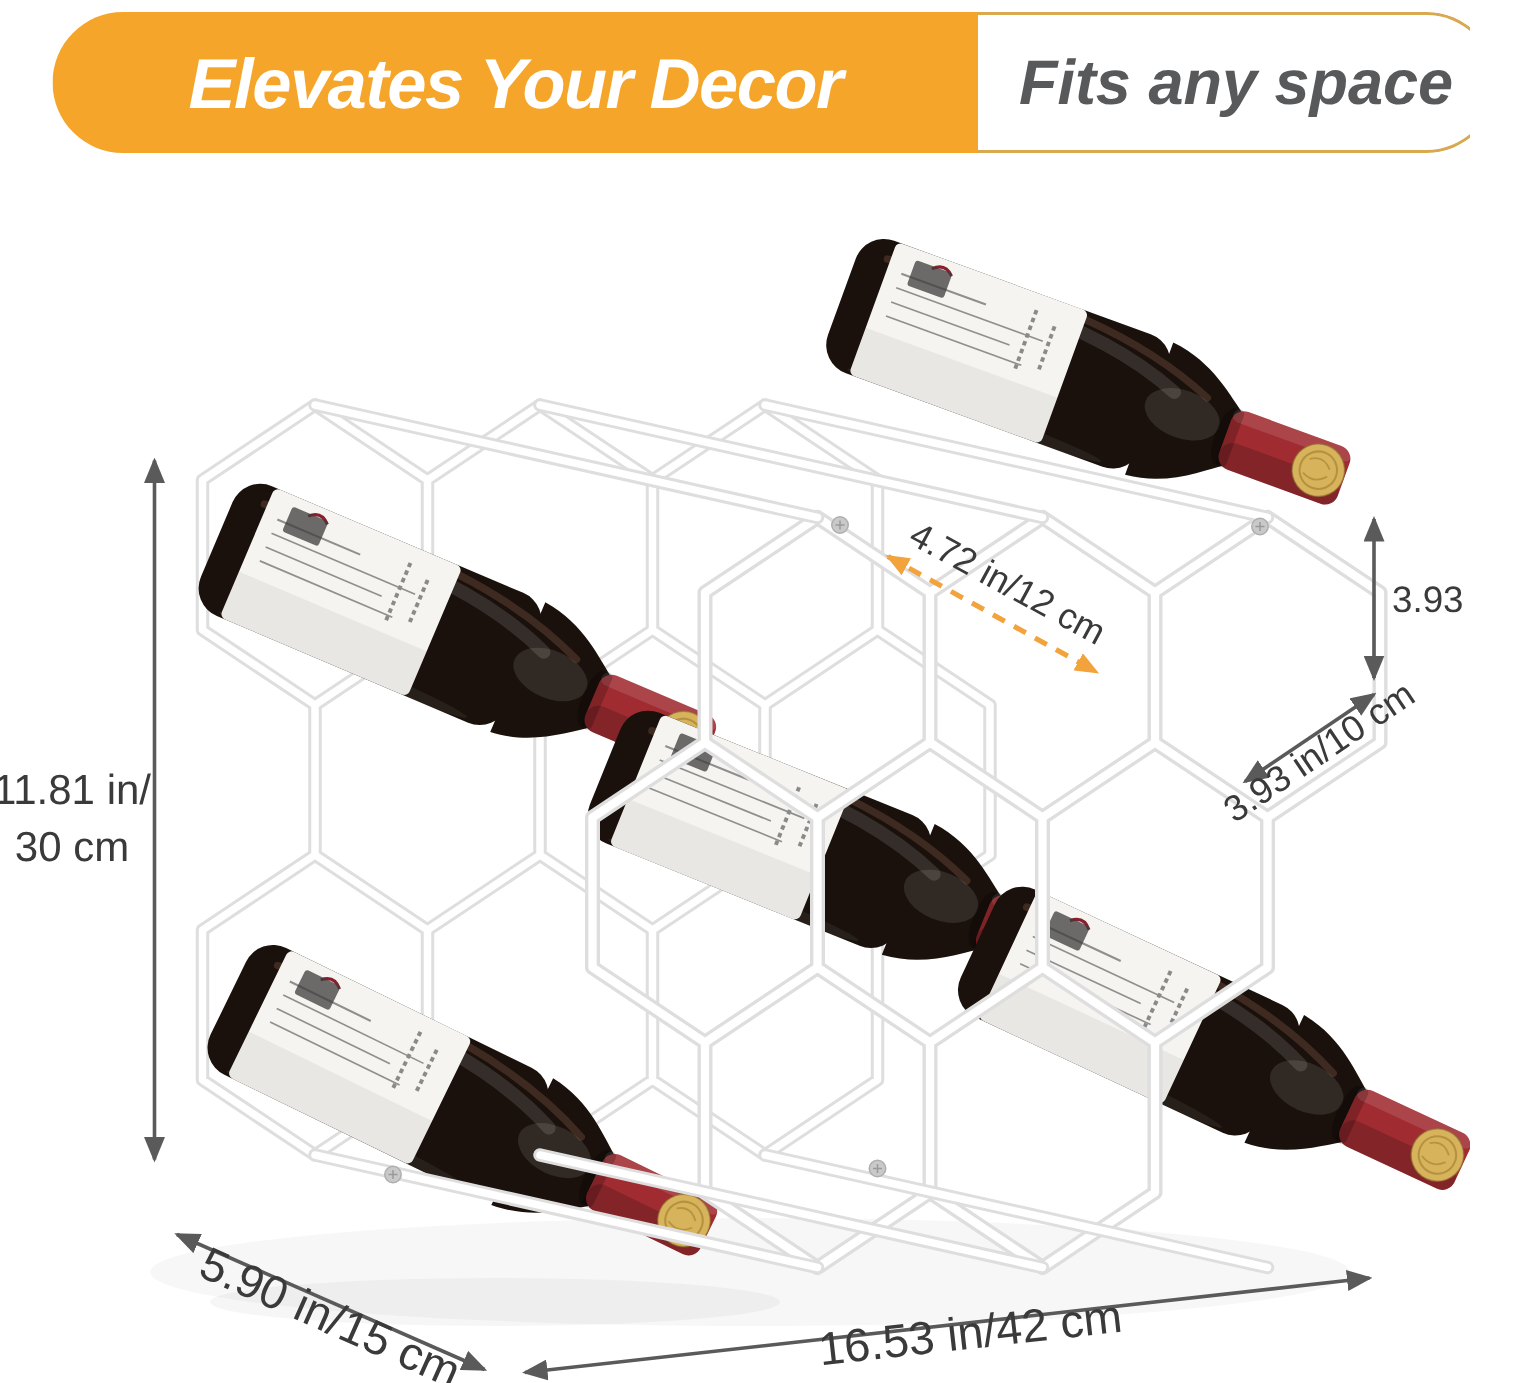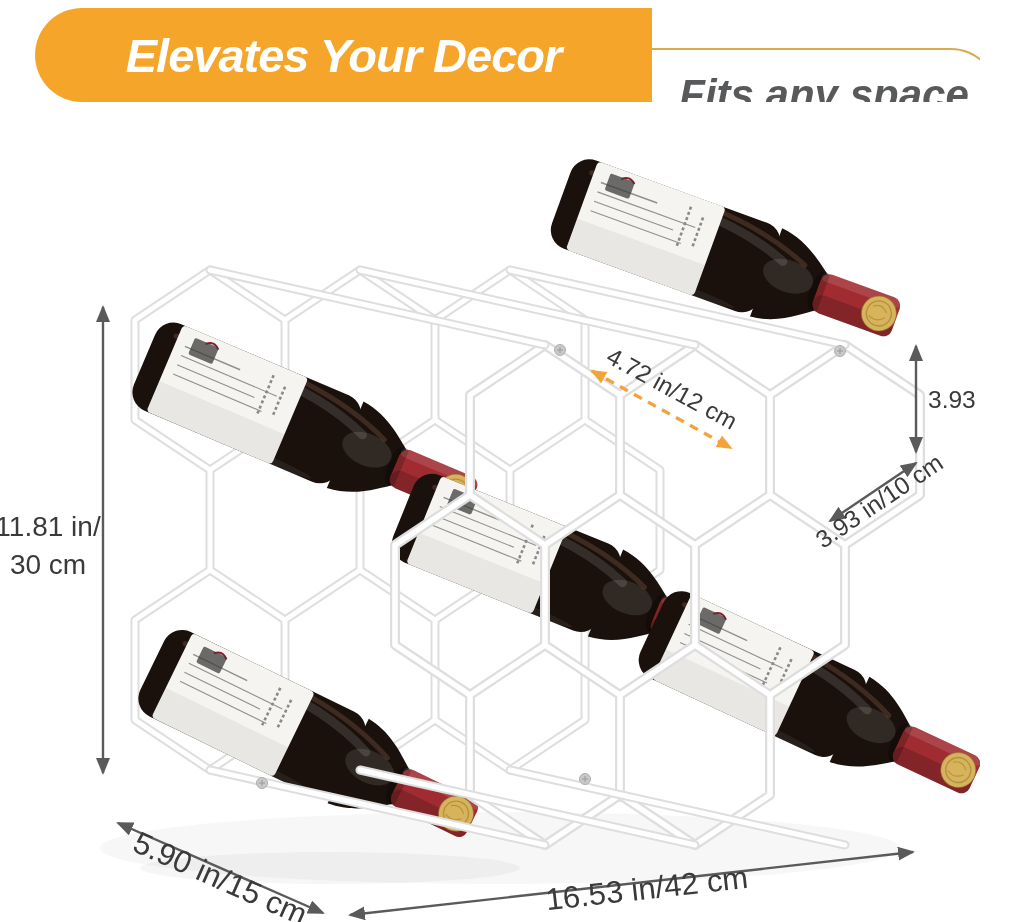--- a/index.html
+++ b/index.html
@@ -3,21 +3,21 @@
 <meta charset="utf-8">
 <style>
   html,body{margin:0;padding:0;background:#fff;}
   .stage{position:relative;width:980px;height:922px;background:#ffffff;overflow:hidden;
          font-family:"Liberation Sans",sans-serif;}
   .banner{position:absolute;left:35px;top:8px;width:963px;height:94px;border-radius:47px;
           overflow:hidden;display:flex;background:#fff;}
   .banner-left{width:617px;height:100%;background:linear-gradient(180deg,var(--banner-orange) 0%,var(--banner-orange) 100%);
           display:flex;align-items:center;justify-content:center;}
   .banner-right{flex:1;height:100%;display:flex;align-items:center;justify-content:center;
-          border:2px solid var(--banner-border);border-left:none;border-radius:0 47px 47px 0;box-sizing:border-box;background:#fff;margin-top:40px;}
+          border:2px solid var(--banner-border);border-left:none;border-radius:0 47px 47px 0;box-sizing:border-box;background:#fff;}
   .headline{color:var(--headline-text);font-size:47px;font-weight:bold;font-style:italic;letter-spacing:-1px;white-space:nowrap;}
   .tagline{color:var(--tagline-text);font-size:42px;font-weight:bold;font-style:italic;white-space:nowrap;}
   .scene{position:absolute;left:0;top:0;width:1024px;height:922px;}
   svg text{font-family:"Liberation Sans",sans-serif;fill:var(--dim-text);}
 </style>
 </head>
 <body>
 
 <div class="stage">
 

